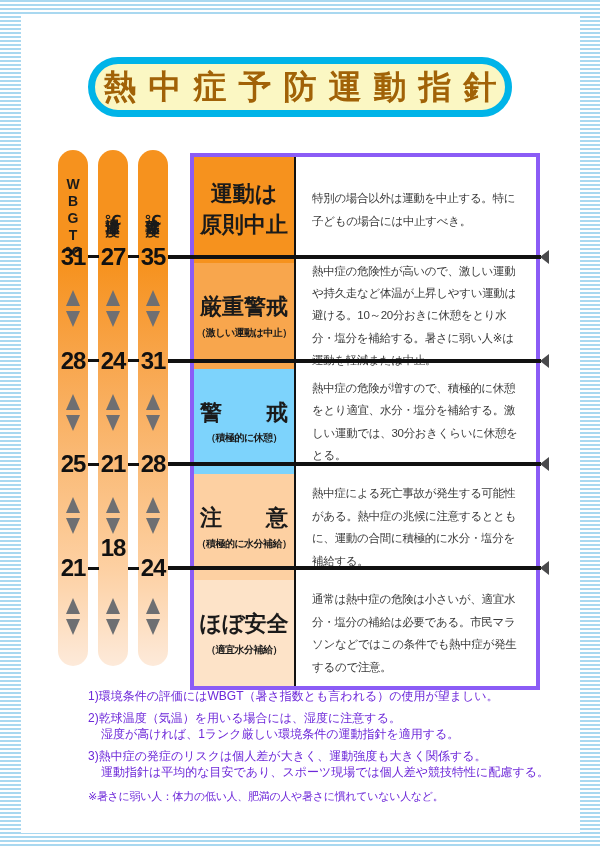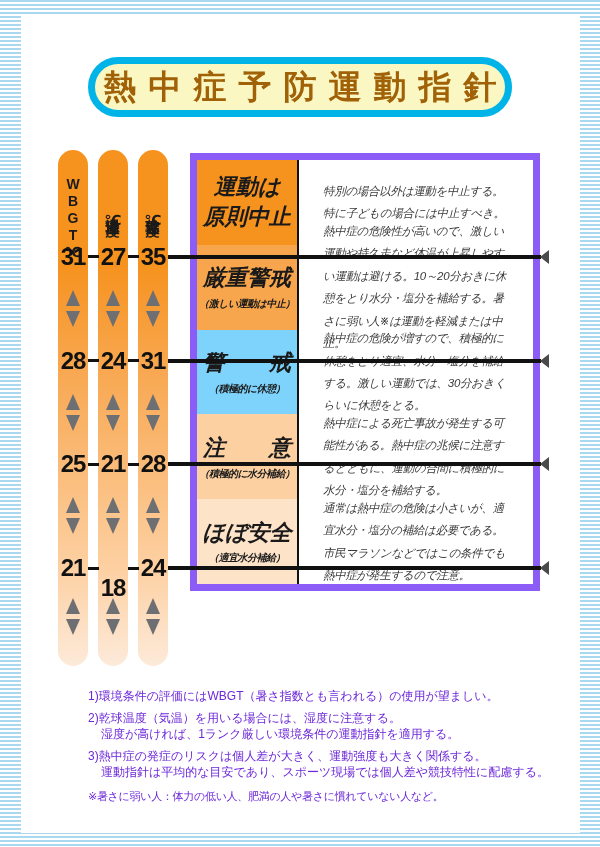--- a/index.html
+++ b/index.html
@@ -33,35 +33,35 @@
   }
   .num{
     position:absolute;width:30px;text-align:center;
     font-size:24px;font-weight:bold;color:#111;letter-spacing:-1px;line-height:22px;
   }
   .arrows{position:absolute;width:30px;display:flex;flex-direction:column;align-items:center;}
   .tri-up{width:0;height:0;border-left:7px solid transparent;border-right:7px solid transparent;border-bottom:16px solid #6e6f72;}
   .tri-down{width:0;height:0;margin-top:5px;border-left:7px solid transparent;border-right:7px solid transparent;border-top:16px solid #6e6f72;}
   
   .gtable{
-    position:absolute;left:169px;top:139px;width:350px;height:438px;box-sizing:border-box;
-    border:7px solid #8b5cf6;display:flex;flex-direction:column;background:#fff;font-style:italic;
+    position:absolute;left:169px;top:139px;width:350px;height:537px;box-sizing:border-box;
+    border:4px solid #8b5cf6;display:flex;flex-direction:column;background:#fff;
   }
   .grow{flex:1;display:flex;min-height:0;}
   .row-label{
     width:102px;flex:none;box-sizing:border-box;border-right:2px solid #111;
     display:flex;flex-direction:column;align-items:center;justify-content:center;text-align:center;
   }
   .row-title{font-size:22px;font-weight:bold;color:#1a1a1a;line-height:1.4;white-space:pre;}
   .row-sub{font-size:10px;font-weight:bold;color:#1a1a1a;letter-spacing:-0.5px;margin-top:3px;white-space:nowrap;}
   .row-desc{
     flex:1;display:flex;align-items:center;box-sizing:border-box;padding:8px 10px 8px 12px;
   }
   .row-desc p{
-    margin:12px;font-size:11.5px;line-height:1.95;color:#3a3a3a;letter-spacing:-0.3px;text-align:left;
+    margin:4px;font-size:11.5px;line-height:1.95;color:#3a3a3a;letter-spacing:-0.3px;text-align:left;
   }
   
   .dash{position:absolute;width:11px;height:3px;background:#111;}
   .mainline{position:absolute;left:147px;width:373px;height:4px;background:#111;z-index:5;}
   .line-arrow{
     position:absolute;left:519px;width:0;height:0;z-index:6;
     border-right:9px solid #4a4a4c;border-top:7px solid transparent;border-bottom:7px solid transparent;
   }
   
   .footnotes{position:absolute;left:67px;top:674px;width:470px;color:#6d28d9;}
@@ -95,21 +95,21 @@
 
     <span class="num" style="left:37px;top:335.6px">28</span>
     <span class="num" style="left:77px;top:335.6px">24</span>
     <span class="num" style="left:117px;top:335.6px">31</span>
 
     <span class="num" style="left:37px;top:439.4px">25</span>
     <span class="num" style="left:77px;top:439.4px">21</span>
     <span class="num" style="left:117px;top:439.4px">28</span>
 
     <span class="num" style="left:37px;top:543.2px">21</span>
-    <span class="num" style="left:77px;top:563px">18</span>
+    <span class="num" style="left:77px;top:523px">18</span>
     <span class="num" style="left:117px;top:543.2px">24</span>
 
     <div class="arrows" style="left:37px;top:276px">
         <div class="tri-up"></div>
         <div class="tri-down"></div>
       </div>
     <div class="arrows" style="left:77px;top:276px">
         <div class="tri-up"></div>
         <div class="tri-down"></div>
       </div>

